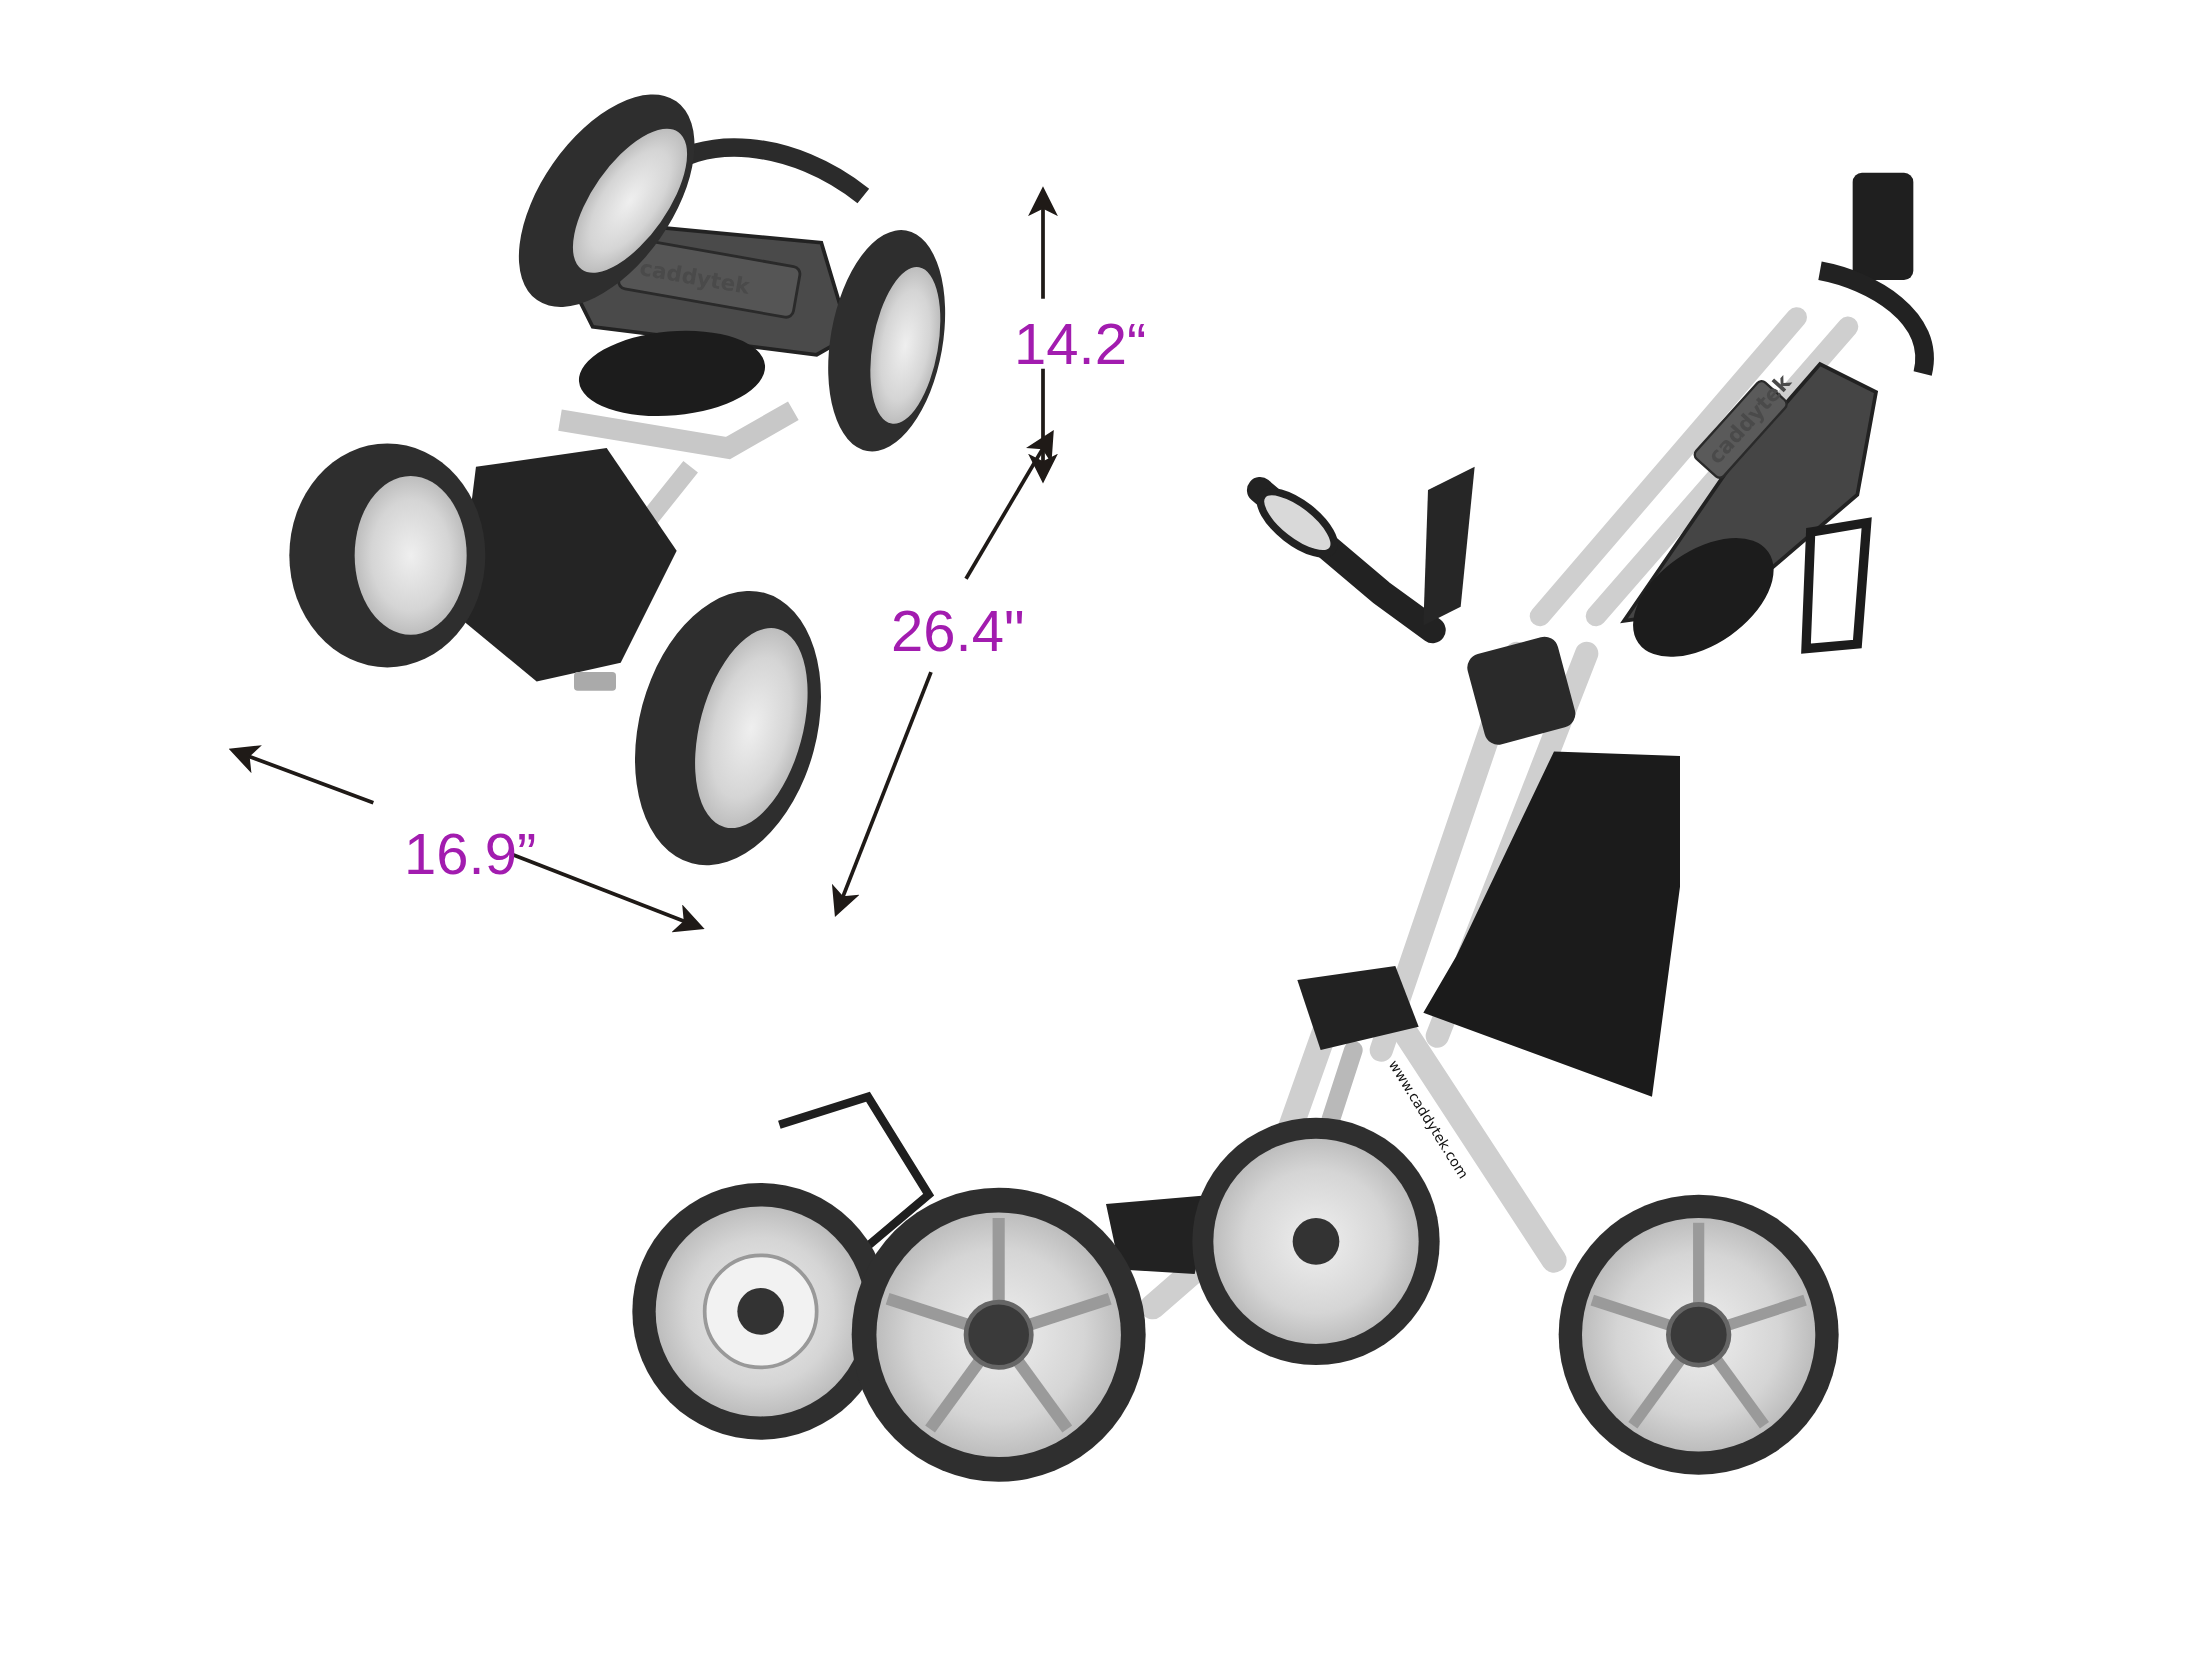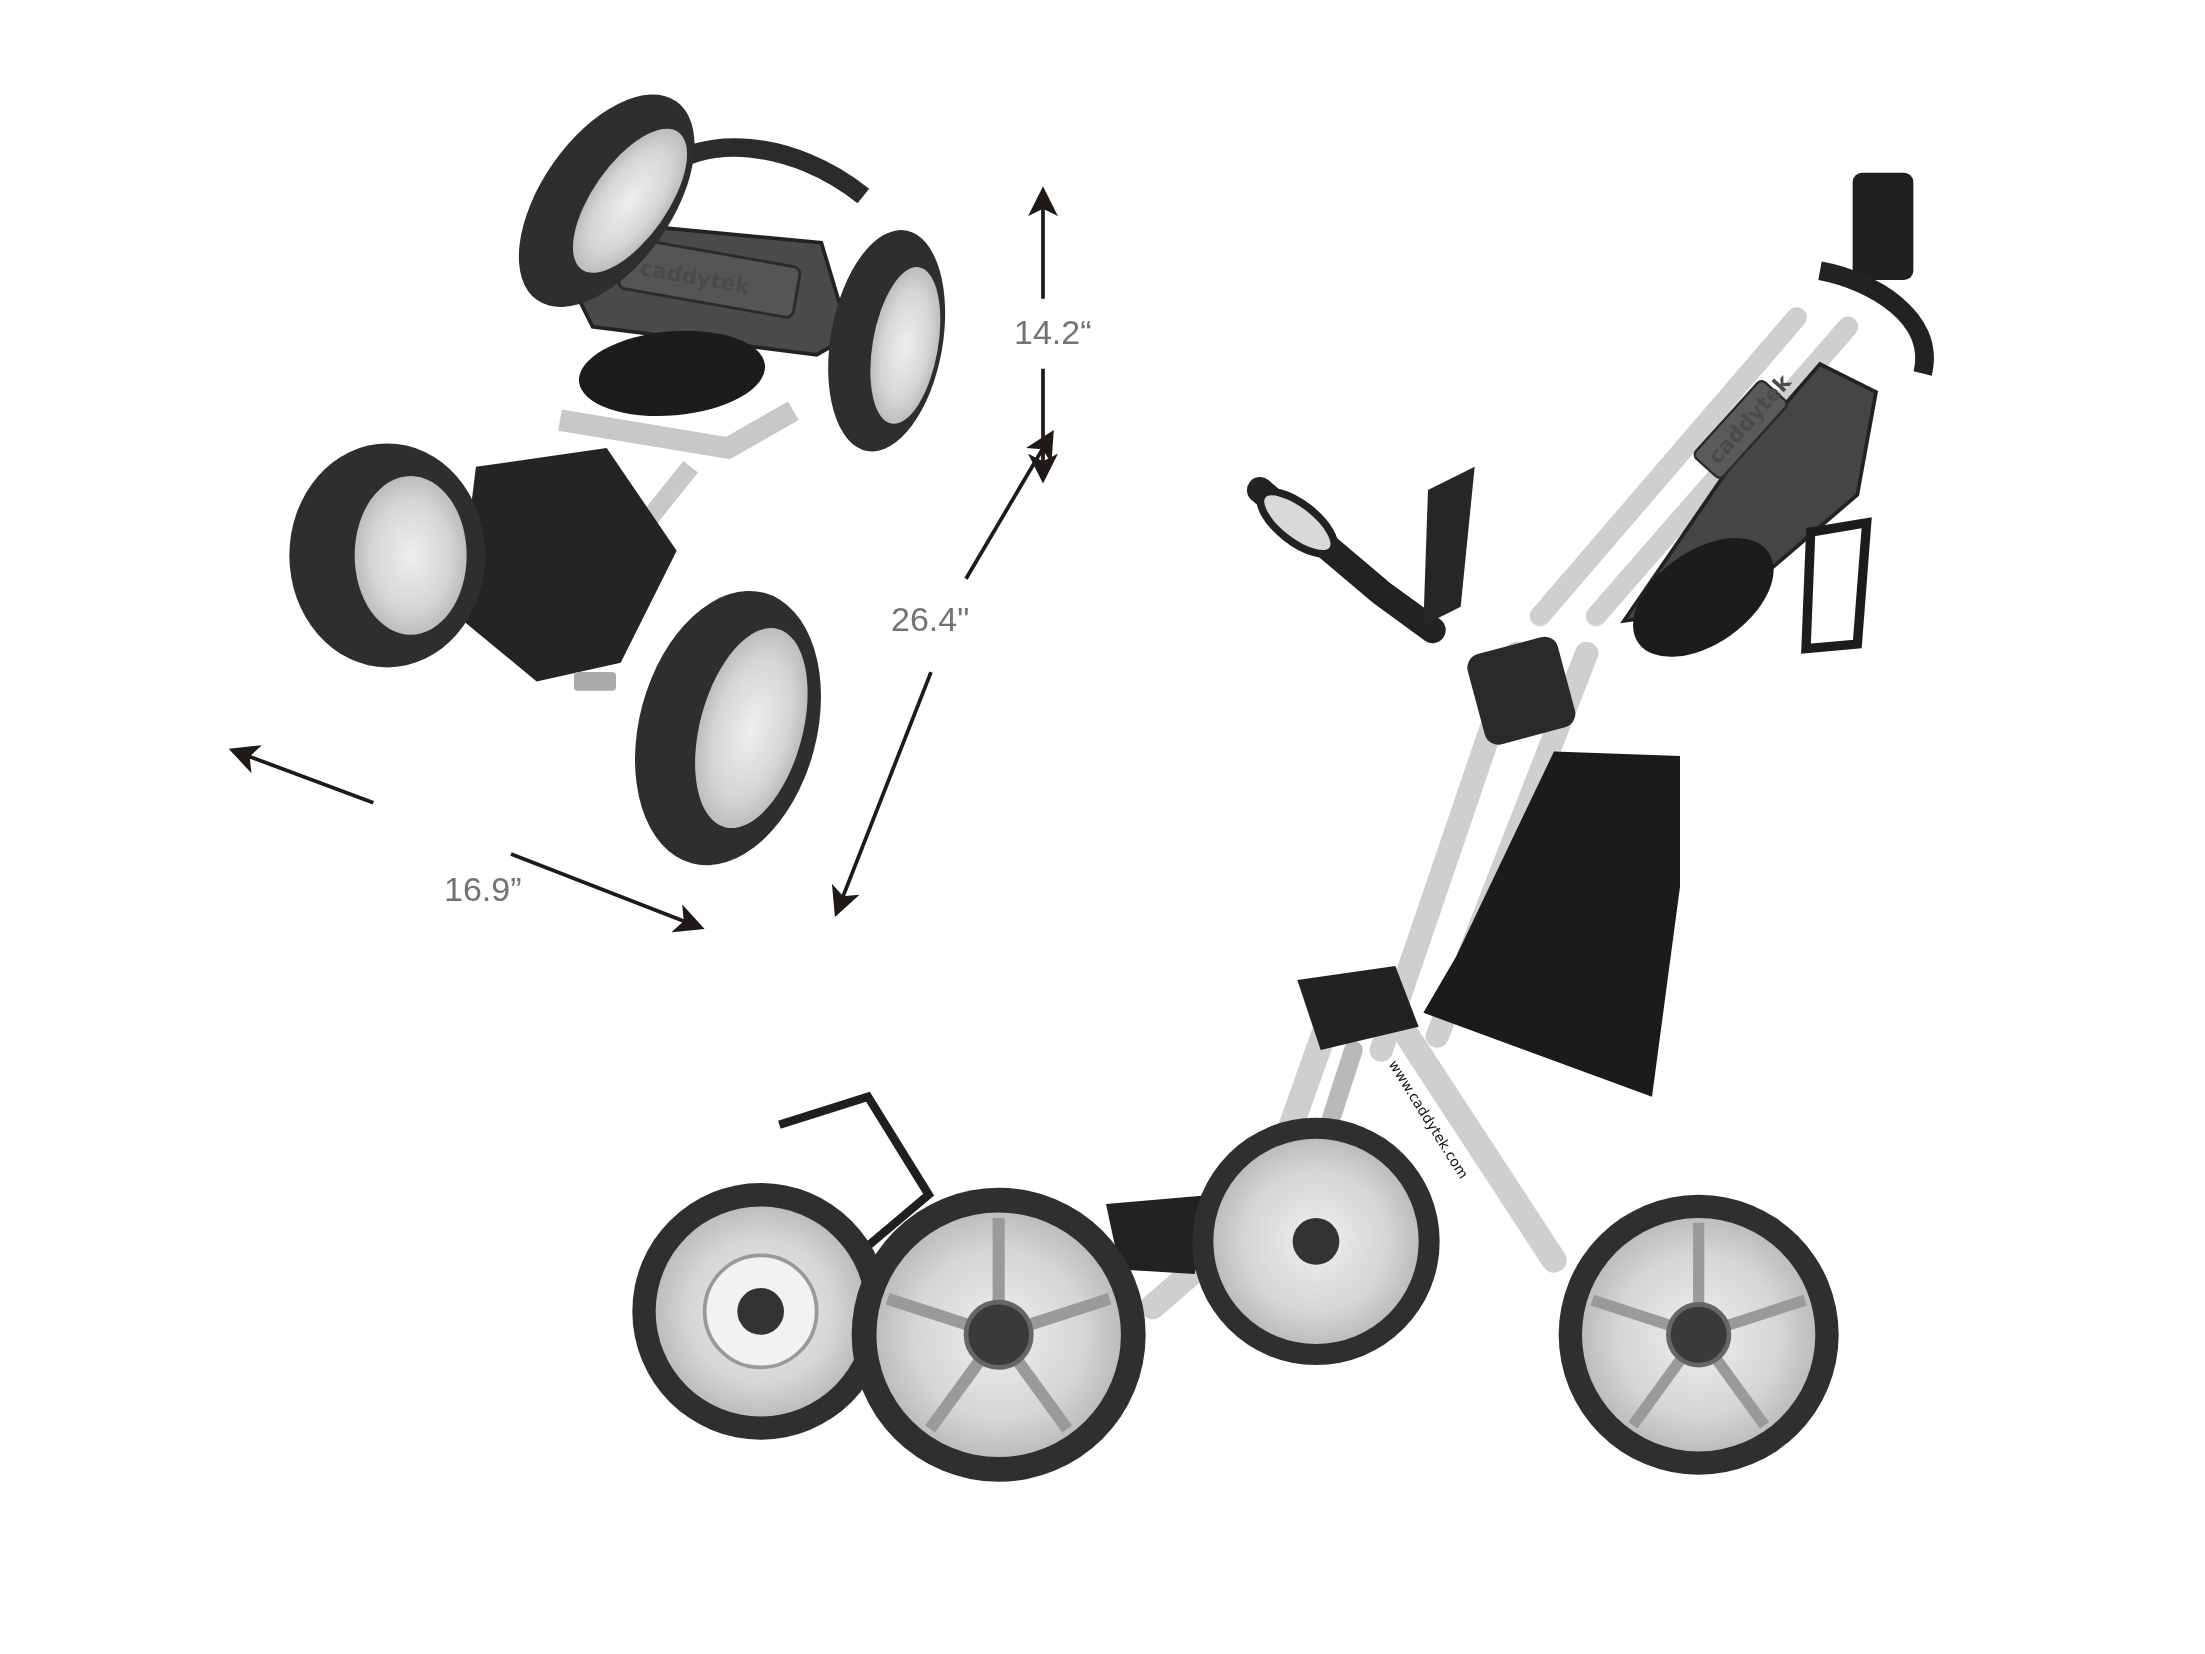--- a/index.html
+++ b/index.html
@@ -1,18 +1,18 @@
 <!DOCTYPE html>
 <html style="font-size:7.5px"><head>
 <meta charset="utf-8">
 <style>
   html, body { margin:0; padding:0; background:#ffffff; }
   body { width:2205px; height:1654px; position:relative; overflow:hidden; font-family:"Liberation Sans", sans-serif; }
   .stage { position:absolute; left:0; top:0; width:2205px; height:1654px; }
-  .dim-label { position:absolute; font-family:"Liberation Sans", sans-serif; font-size:34px; color:#737373; line-height:1; white-space:nowrap; }
+  .dim-label { position:absolute; font-family:"Liberation Sans", sans-serif; font-size:58px; color:#a21caf; line-height:1; white-space:nowrap; }
   .url-text { font-family:"DejaVu Sans", sans-serif; font-size:30px; fill:#111; }
   .logo-text { font-family:"DejaVu Sans", sans-serif; font-weight:bold; font-size:46px; fill:#4a4a4a; }
 </style>
 </head>
 <body>
 
 <div class="stage">
 
   <svg width="2205" height="1654" viewBox="0 0 4725 3544" style="position:absolute;left:0;top:0">
     <defs>
@@ -142,16 +142,16 @@
           <line x1="3640" y1="2860" x2="3499" y2="3054"></line>
           <line x1="3640" y1="2860" x2="3412" y2="2786"></line>
         </g>
         <circle cx="3640" cy="2860" r="65" fill="#3a3a3a" stroke="#666" stroke-width="10"></circle>
       </g>
     </g>
   </svg>
 
   <div class="dim-label" style="left:1014px;top:315px;">14.2“</div>
   <div class="dim-label" style="left:891px;top:602px;">26.4"</div>
-  <div class="dim-label" style="left:404px;top:872px;margin-left:40px;">16.9”</div>
+  <div class="dim-label" style="left:404px;top:825px;">16.9”</div>
 
 </div>
 
 
 </body></html>

